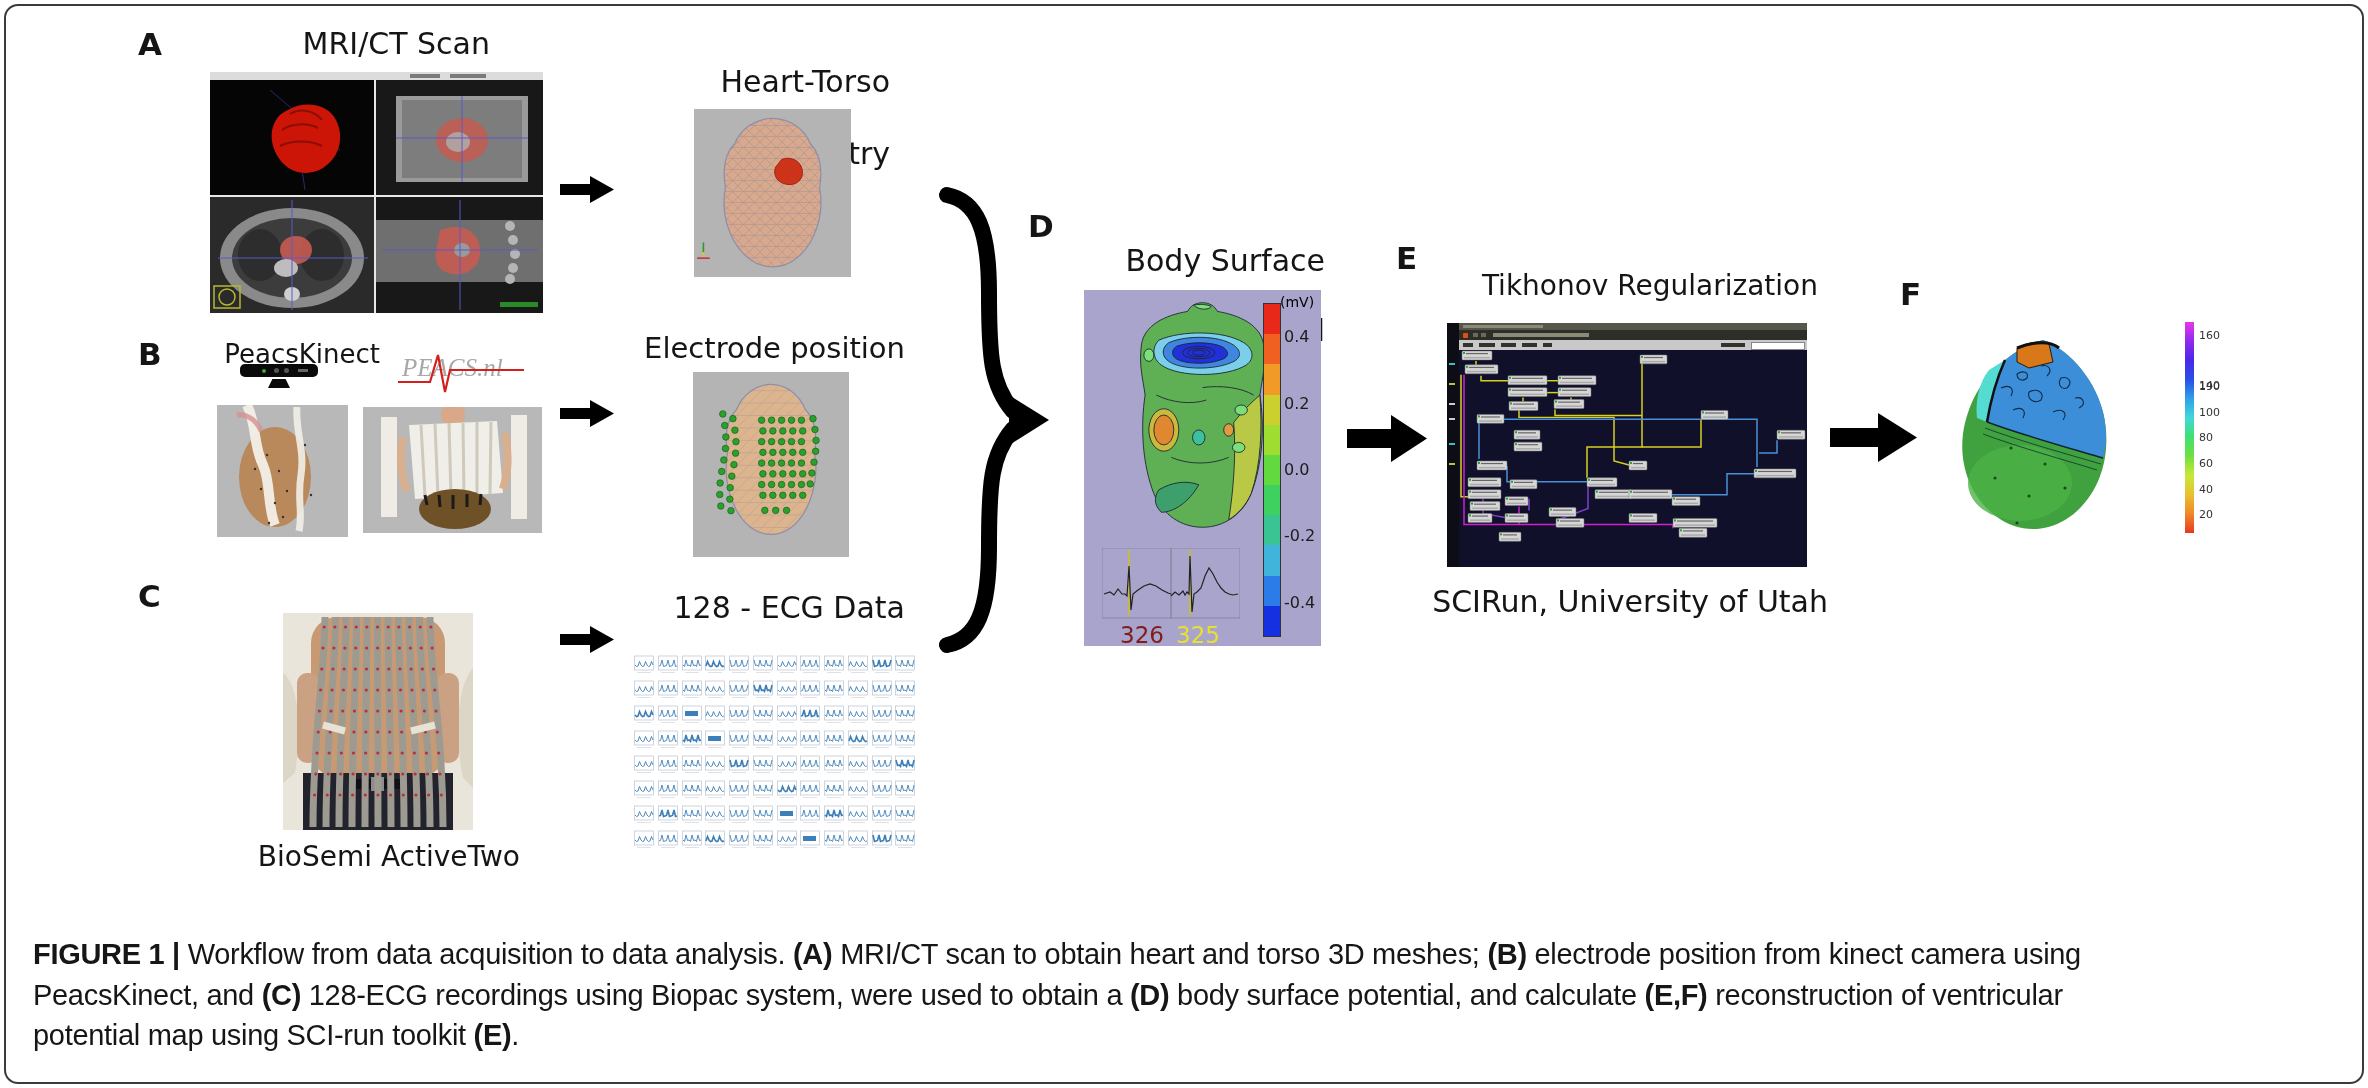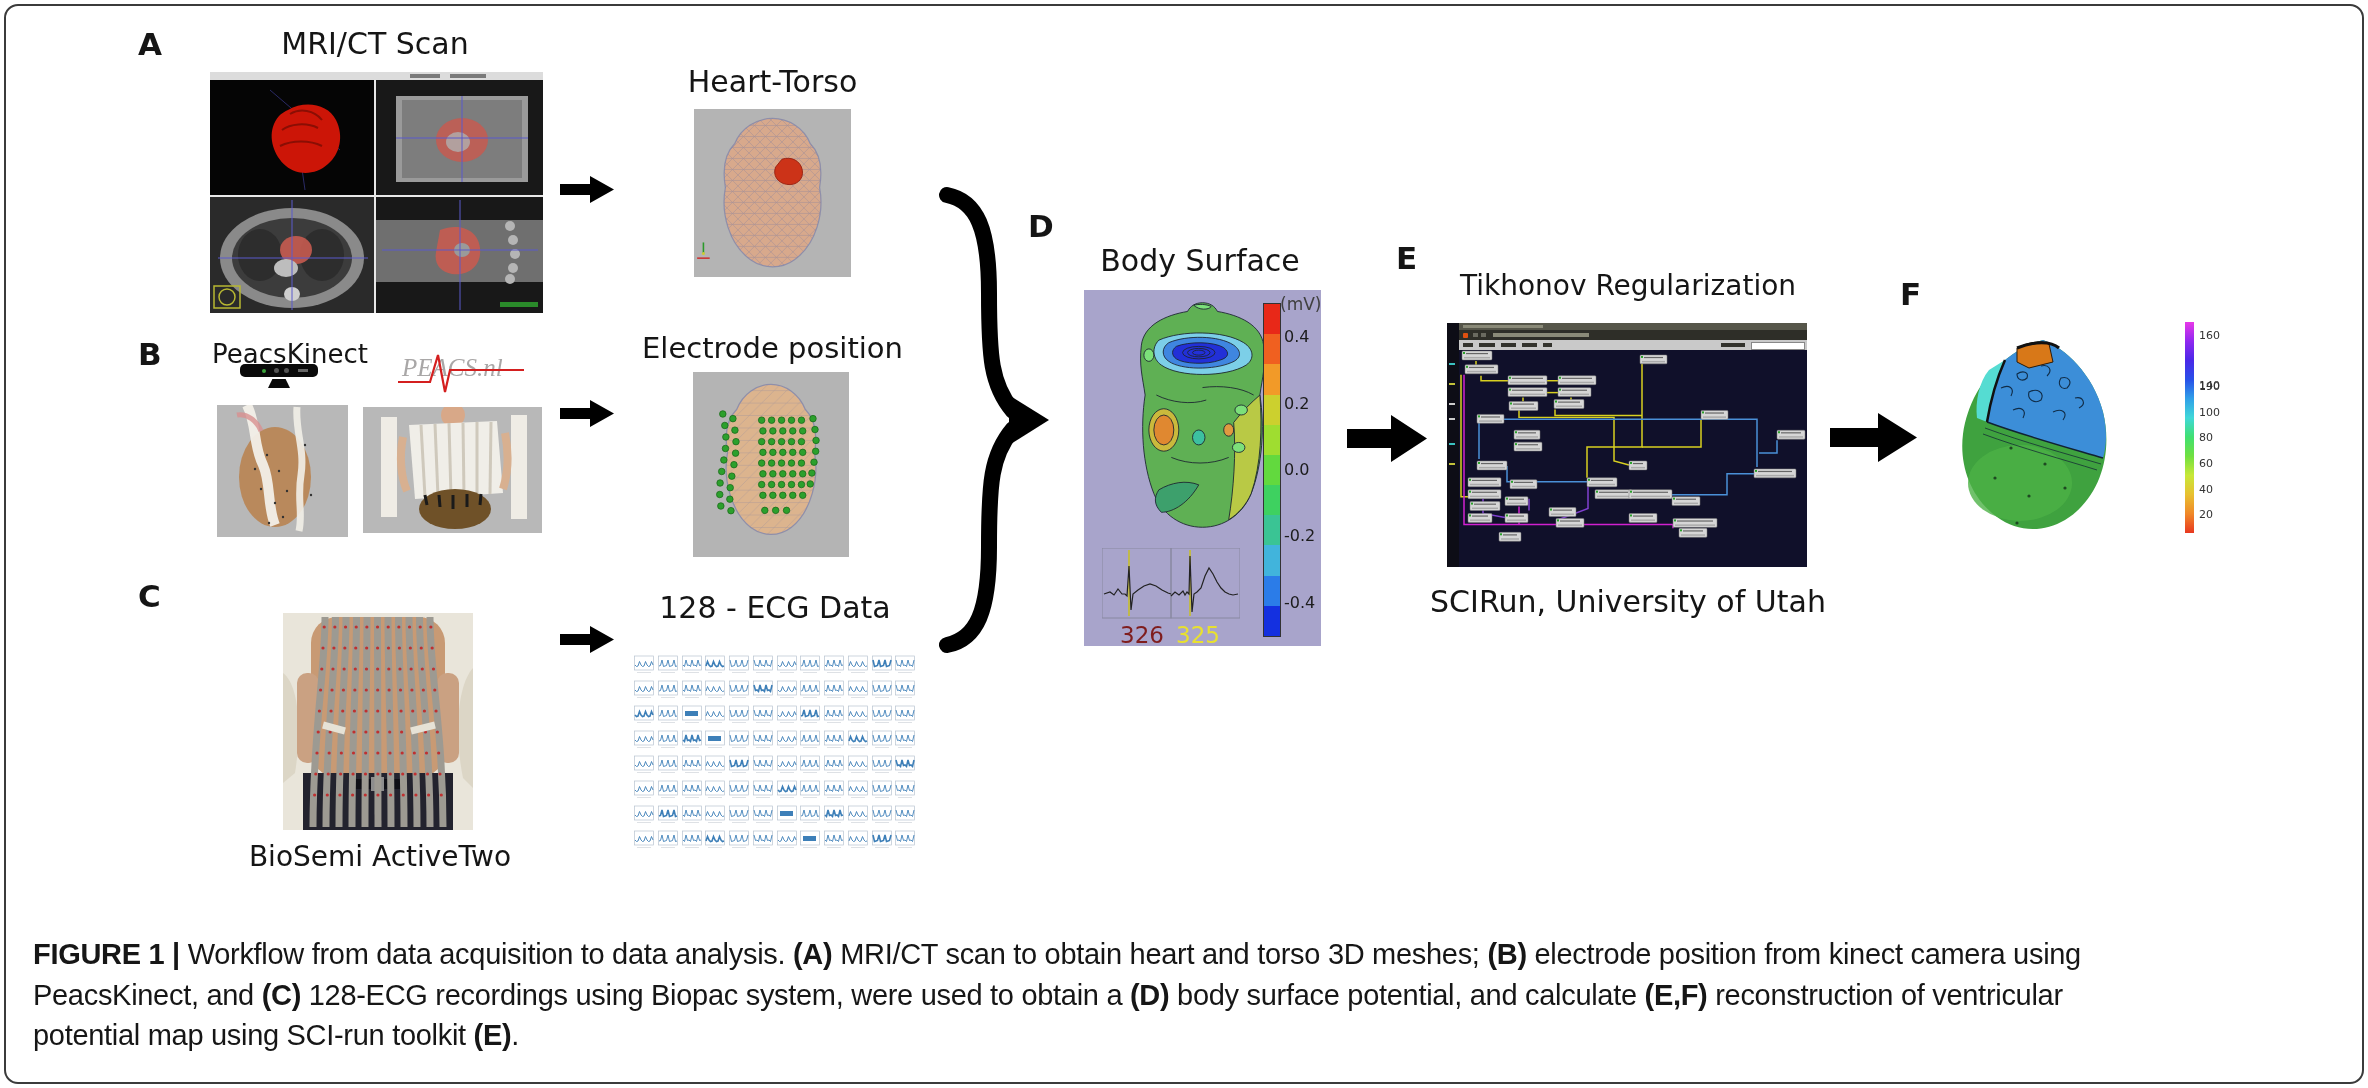--- a/index.html
+++ b/index.html
@@ -1,21 +1,21 @@
 <!DOCTYPE html>
 <html><head>
 <meta charset="utf-8">
 <style>
   html,body{margin:0;padding:0;background:#fff;}
   #fig{position:relative;width:2368px;height:1088px;background:#fff;overflow:hidden;
        font-family:"DejaVu Sans",sans-serif;color:#111;}
   .abs{position:absolute;}
   #frame{inset:4px;border:2px solid #3b3b3b;border-radius:14px;pointer-events:none;}
   .plabel{font-weight:bold;font-size:31px;color:#151515;}
-  .ptitle{font-size:30px;color:#151515;text-align:center;line-height:36px;white-space:pre-line;}
+  .ptitle{font-size:30px;color:#151515;text-align:right;line-height:36px;white-space:pre-line;}
   .small-title{font-size:26px;}
   .imgbox{background:#b4b4b4;}
   
   #ecg-grid{display:grid;background:#fff;}
   .ecg-cell{position:relative;}
   
   #sci-win{background:#10102a;}
   #sci-term{left:0;top:0;width:12px;height:100%;background:#0d0d16;}
   #sci-body{left:12px;top:0;right:0;bottom:0;}
   .sci-row1{left:0;top:0;right:0;height:7px;background:#56564a;}
@@ -960,21 +960,21 @@
         <div style="height: 9.09091%; background: rgb(242, 154, 40);"></div>
         <div style="height: 9.09091%; background: rgb(204, 208, 46);"></div>
         <div style="height: 9.09091%; background: rgb(159, 221, 48);"></div>
         <div style="height: 9.09091%; background: rgb(98, 217, 62);"></div>
         <div style="height: 9.09091%; background: rgb(62, 209, 96);"></div>
         <div style="height: 9.09091%; background: rgb(58, 196, 148);"></div>
         <div style="height: 9.09091%; background: rgb(65, 180, 220);"></div>
         <div style="height: 9.09091%; background: rgb(43, 124, 232);"></div>
         <div style="height: 9.09091%; background: rgb(20, 48, 224);"></div>
       </div>
-    <div class="abs" style="left:196px;top:4px;font-size:17px;color:#404040;">(mV)</div>
+    <div class="abs" style="left:196px;top:4px;font-size:14px;color:#000000;">(mV)</div>
     <div class="abs" id="d-cb-ticks" style="left:200px;top:13px;width:36px;height:332px;">
         <div class="cb-tick" style="top: calc(10% - 9px);">0.4</div>
         <div class="cb-tick" style="top: calc(30% - 9px);">0.2</div>
         <div class="cb-tick" style="top: calc(50% - 9px);">0.0</div>
         <div class="cb-tick" style="top: calc(70% - 9px);">-0.2</div>
         <div class="cb-tick" style="top: calc(90% - 9px);">-0.4</div>
       </div>
 
     <svg class="abs" style="left:18px;top:258px;" width="138" height="72" viewBox="0 0 138 72">
       <g stroke="#8888a0" stroke-width="1" fill="none">

